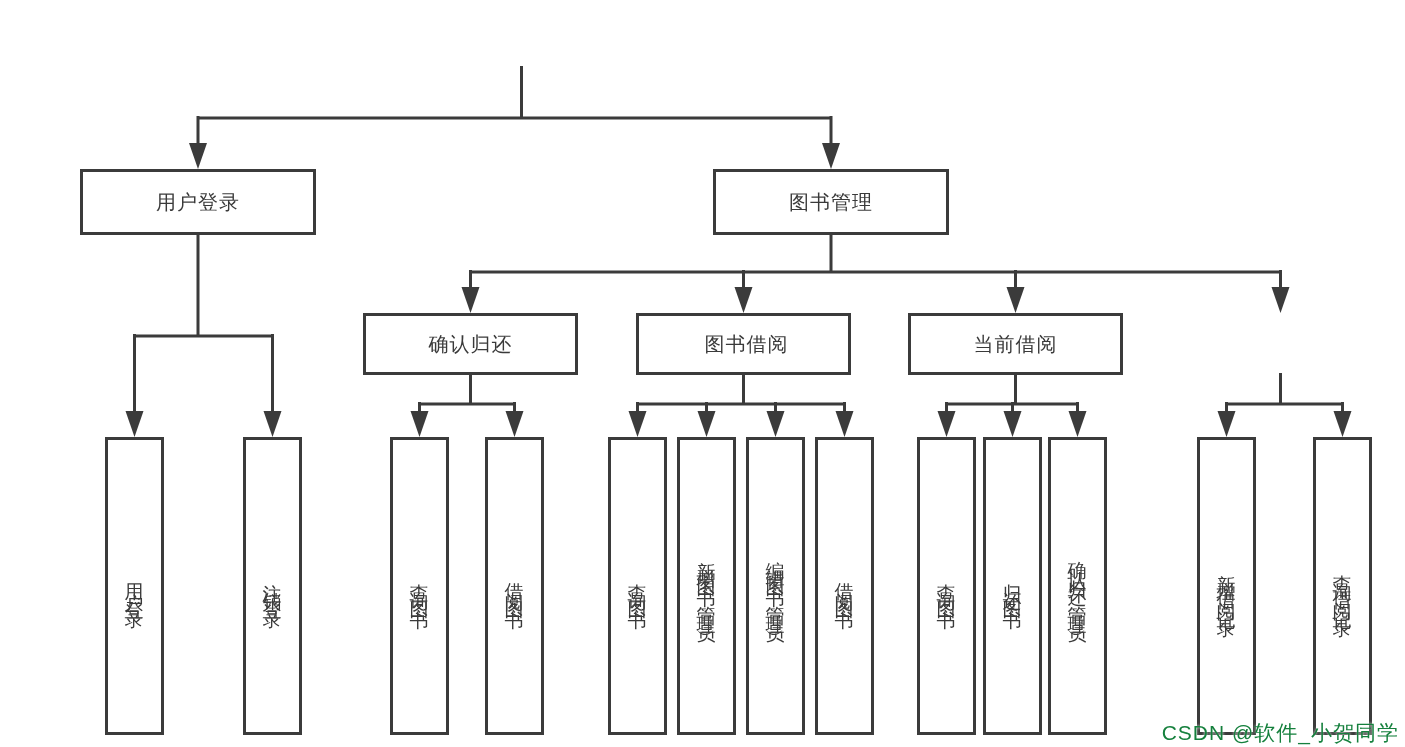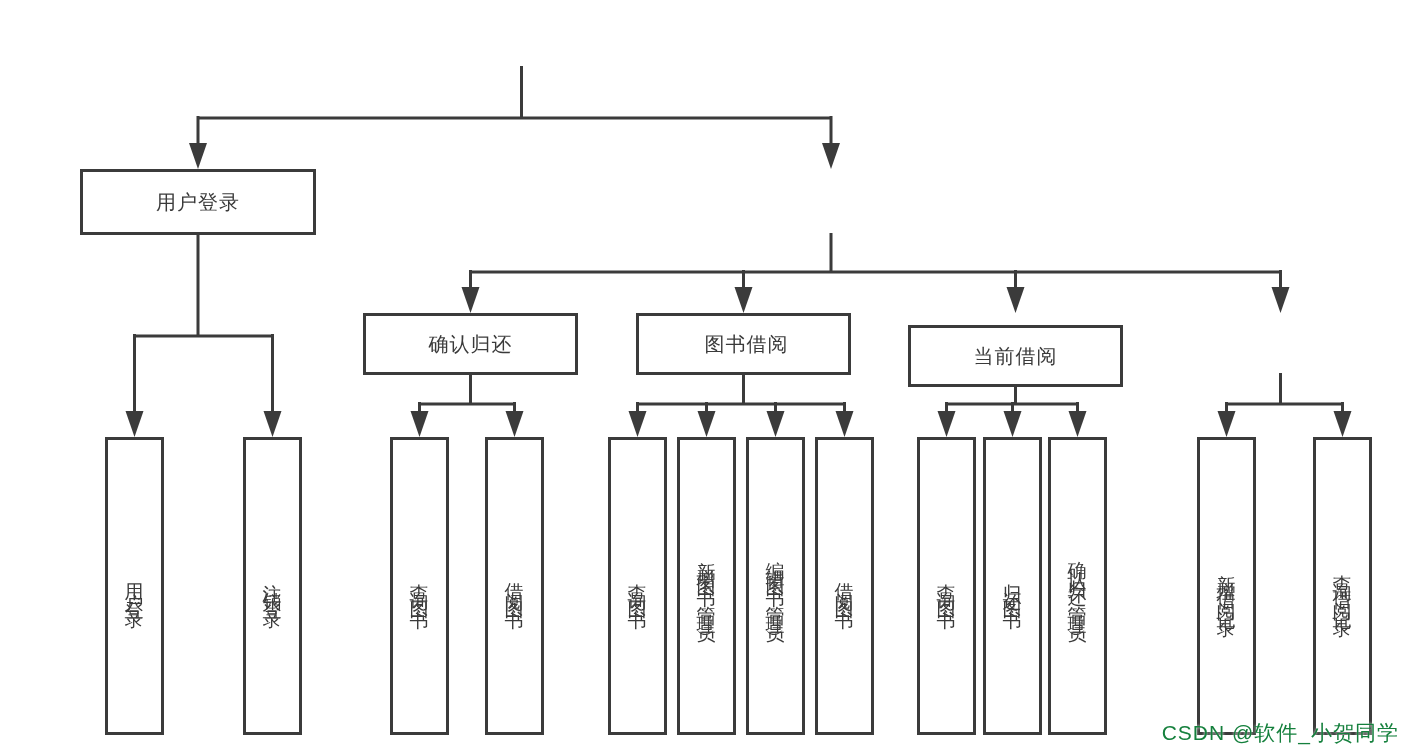--- a/index.html
+++ b/index.html
@@ -94,28 +94,31 @@
       <polygon points="1068.5,411 1086.5,411 1077.5,437"></polygon>
       <polygon points="1217.5,411 1235.5,411 1226.5,437"></polygon>
       <polygon points="1333.5,411 1351.5,411 1342.5,437"></polygon>
     </g>
   </svg>
 
 
   <div class="box" style="left:80px; top:169px; width:236px; height:66px;">
     <span>用户登录</span>
   </div>
+  <div class="box" style="left:713px; top:169px; width:236px; height:66px;">
+    <span>图书管理</span>
+  </div>
 
   <div class="box" style="left:363px; top:313px; width:215px; height:62px;">
     <span>确认归还</span>
   </div>
   <div class="box" style="left:636px; top:313px; width:215px; height:62px;padding-left:6px;">
     <span>图书借阅</span>
   </div>
-  <div class="box" style="left:908px; top:325px; width:215px; height:62px;">
+  <div class="box" style="left:908px; top:313px; width:215px; height:62px;">
     <span>当前借阅</span>
   </div>
 
   <div class="box vbox" style="left:105px;">
     <span class="vtext">用户登录</span>
   </div>
   <div class="box vbox" style="left:243px;">
     <span class="vtext">注销登录</span>
   </div>
 

